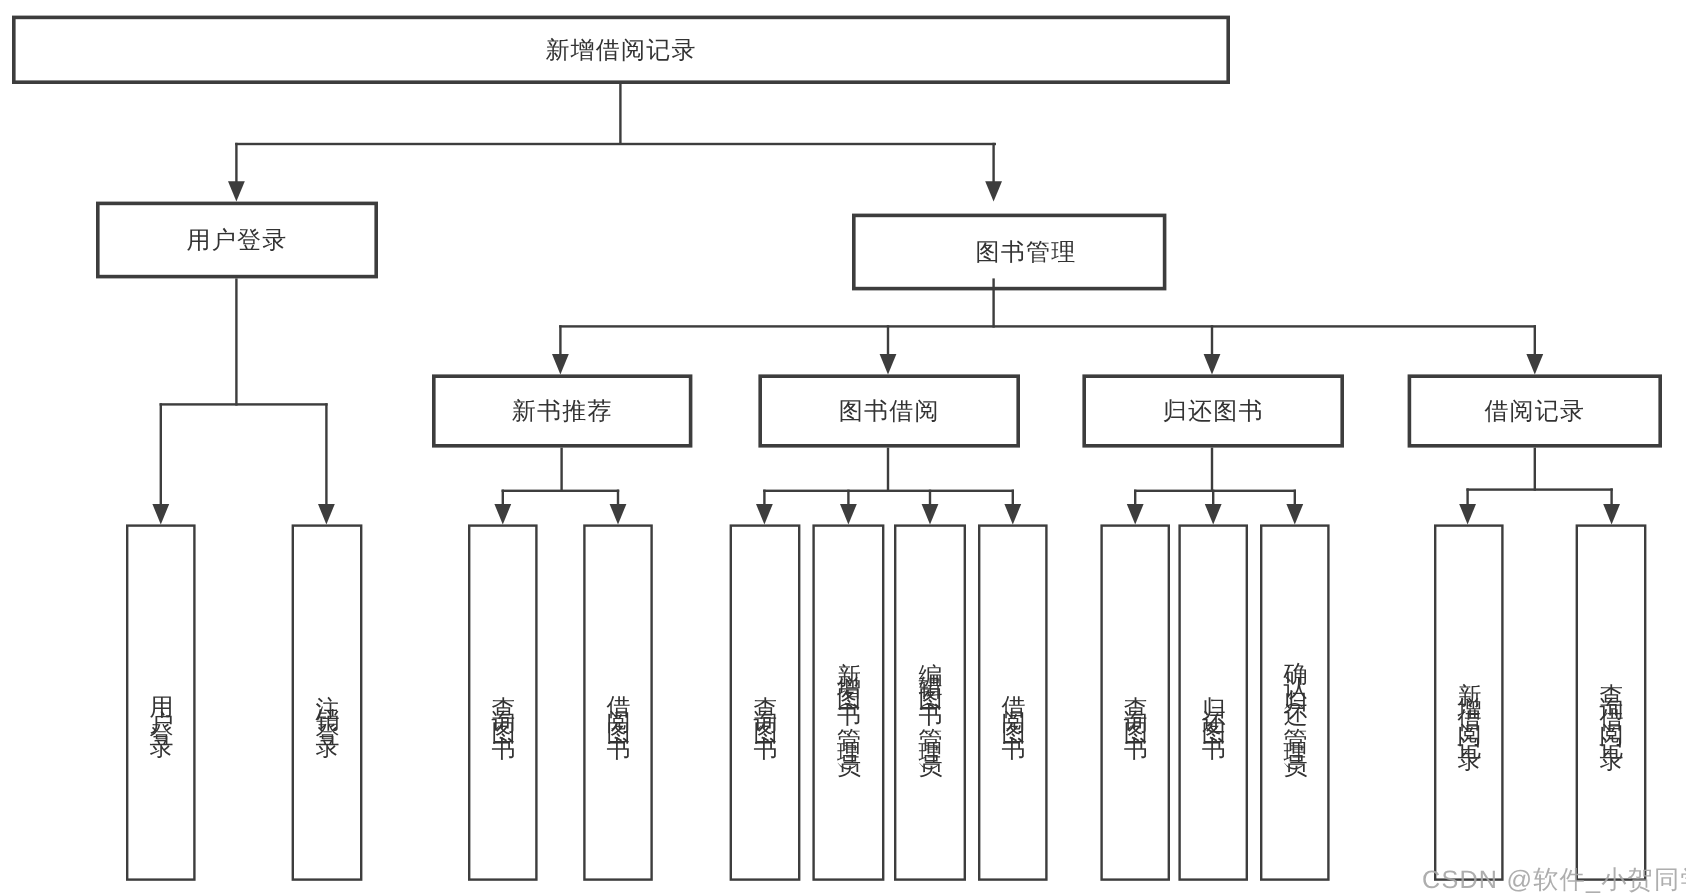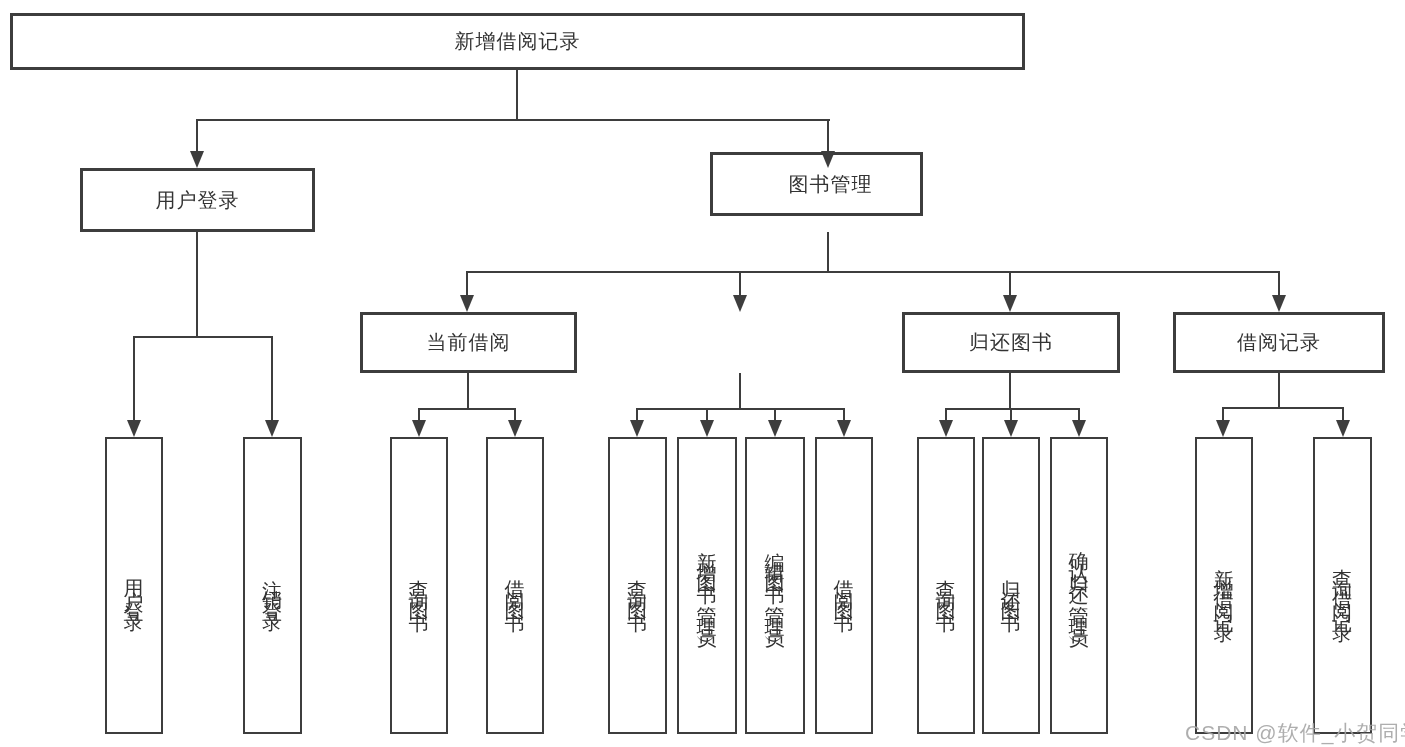--- a/index.html
+++ b/index.html
@@ -59,28 +59,31 @@
 <div id="stage">
 
   <div class="box" style="left:10px;top:13px;width:1015px;height:57px;">
     <span>新增借阅记录</span>
   </div>
 
   <div class="box" style="left:80px;top:168px;width:235px;height:64px;">
     <span>用户登录</span>
   </div>
 
-  <div class="box" style="left:710px;top:152px;width:213px;height:64px;padding-left:28px;">
+  <div class="box" style="left:710px;top:178px;width:262px;height:64px;padding-left:28px;">
     <span>图书管理</span>
   </div>
 
   <div class="box" style="left:360px;top:312px;width:217px;height:61px;">
-    <span>当前借阅</span>
+    <span>新书推荐</span>
   </div>
 
+  <div class="box" style="left:632px;top:312px;width:218px;height:61px;">
+    <span>图书借阅</span>
+  </div>
 
   <div class="box" style="left:902px;top:312px;width:218px;height:61px;">
     <span>归还图书</span>
   </div>
 
   <div class="box" style="left:1173px;top:312px;width:212px;height:61px;">
     <span>借阅记录</span>
   </div>
 
   <div class="box vbox" style="left:105px;top:437px;width:58px;height:297px;">

